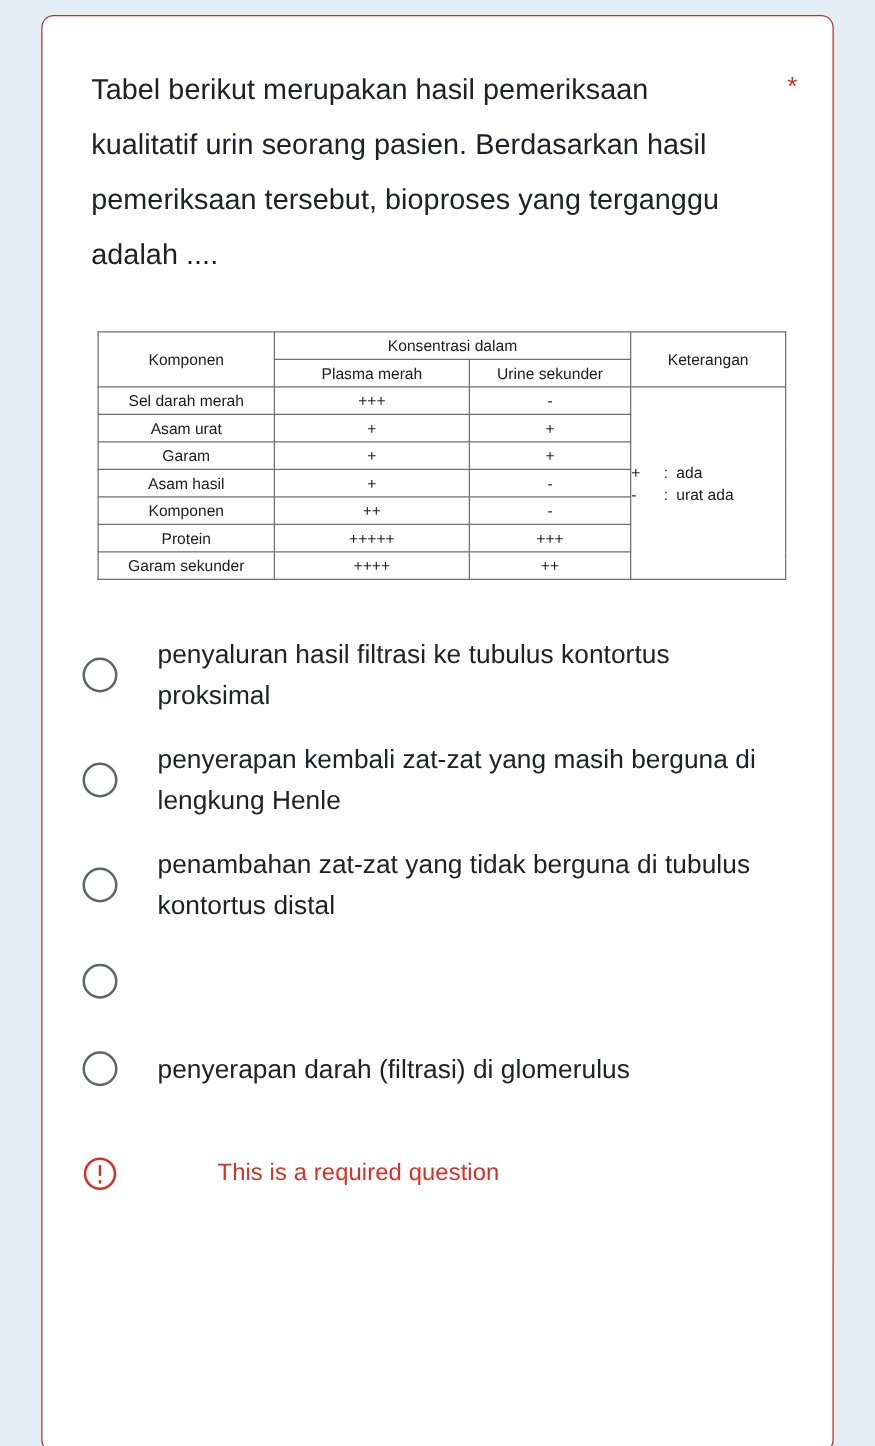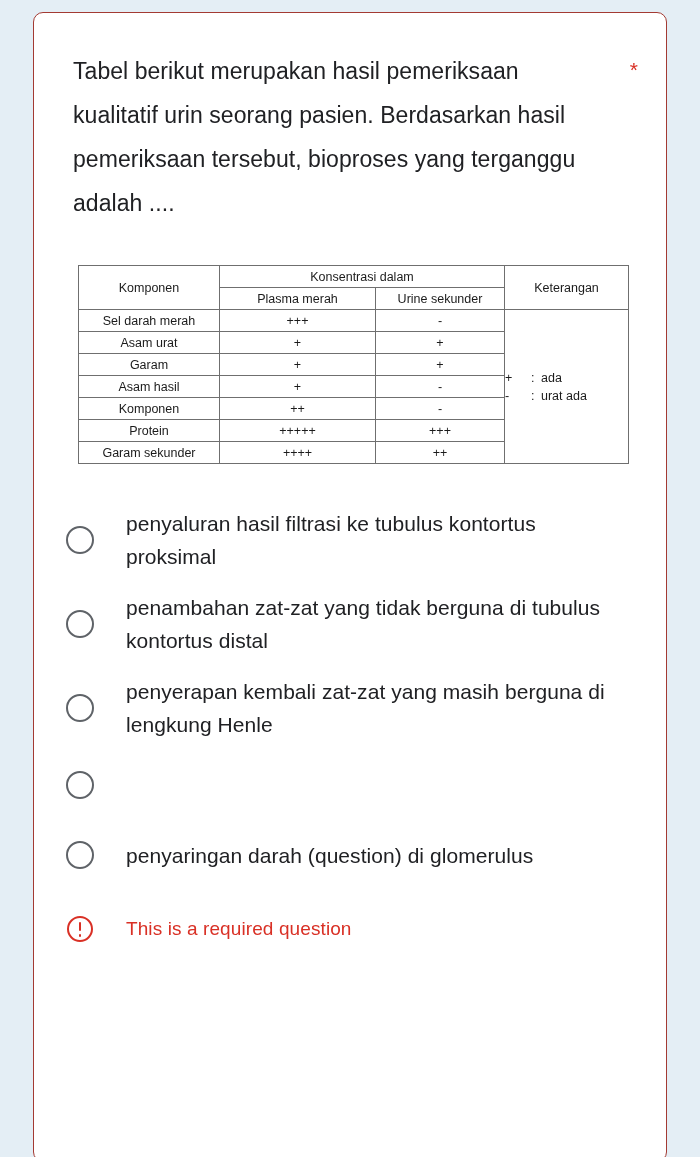--- a/index.html
+++ b/index.html
@@ -141,22 +141,23 @@
     color: #202124;
     letter-spacing: 0.05px;
     white-space: pre-line;
     max-width: 505px;
   }
 
   
   .error-row {
     display: flex;
     align-items: center;
-    margin-top: 26px;
+    margin-top: 36px;
     padding-left: 0;
+    gap: 48px;
   }
   .error-icon-cell {
     flex: 0 0 auto;
     width: 92px;
     display: flex;
     justify-content: center;
     align-items: center;
   }
   .error-icon {
     width: 26px;
@@ -280,41 +281,41 @@
         <div class="radio-cell">
           <div class="radio"></div>
         </div>
         <div class="option-label">penyaluran hasil filtrasi ke tubulus kontortus proksimal</div>
       </div>
 
       <div class="option-row">
         <div class="radio-cell">
           <div class="radio"></div>
         </div>
+        <div class="option-label">penyerapan kembali zat-zat yang masih berguna di lengkung Henle</div>
+      </div>
+
+      <div class="option-row">
+        <div class="radio-cell">
+          <div class="radio"></div>
+        </div>
         <div class="option-label">penambahan zat-zat yang tidak berguna di tubulus kontortus distal</div>
       </div>
 
       <div class="option-row">
         <div class="radio-cell">
           <div class="radio"></div>
         </div>
-        <div class="option-label">penyerapan kembali zat-zat yang masih berguna di lengkung Henle</div>
-      </div>
-
-      <div class="option-row">
-        <div class="radio-cell">
-          <div class="radio"></div>
-        </div>
-      </div>
-
-      <div class="option-row">
-        <div class="radio-cell">
-          <div class="radio"></div>
-        </div>
-        <div class="option-label">penyaringan darah (question) di glomerulus</div>
+      </div>
+
+      <div class="option-row">
+        <div class="radio-cell">
+          <div class="radio"></div>
+        </div>
+        <div class="option-label">penyerapan darah (filtrasi) di glomerulus</div>
       </div>
 
     </div>
 
     <div class="error-row">
       <div class="error-icon-cell">
         <div class="error-icon"></div>
       </div>
       <div class="error-text">This is a required question</div>
     </div>

